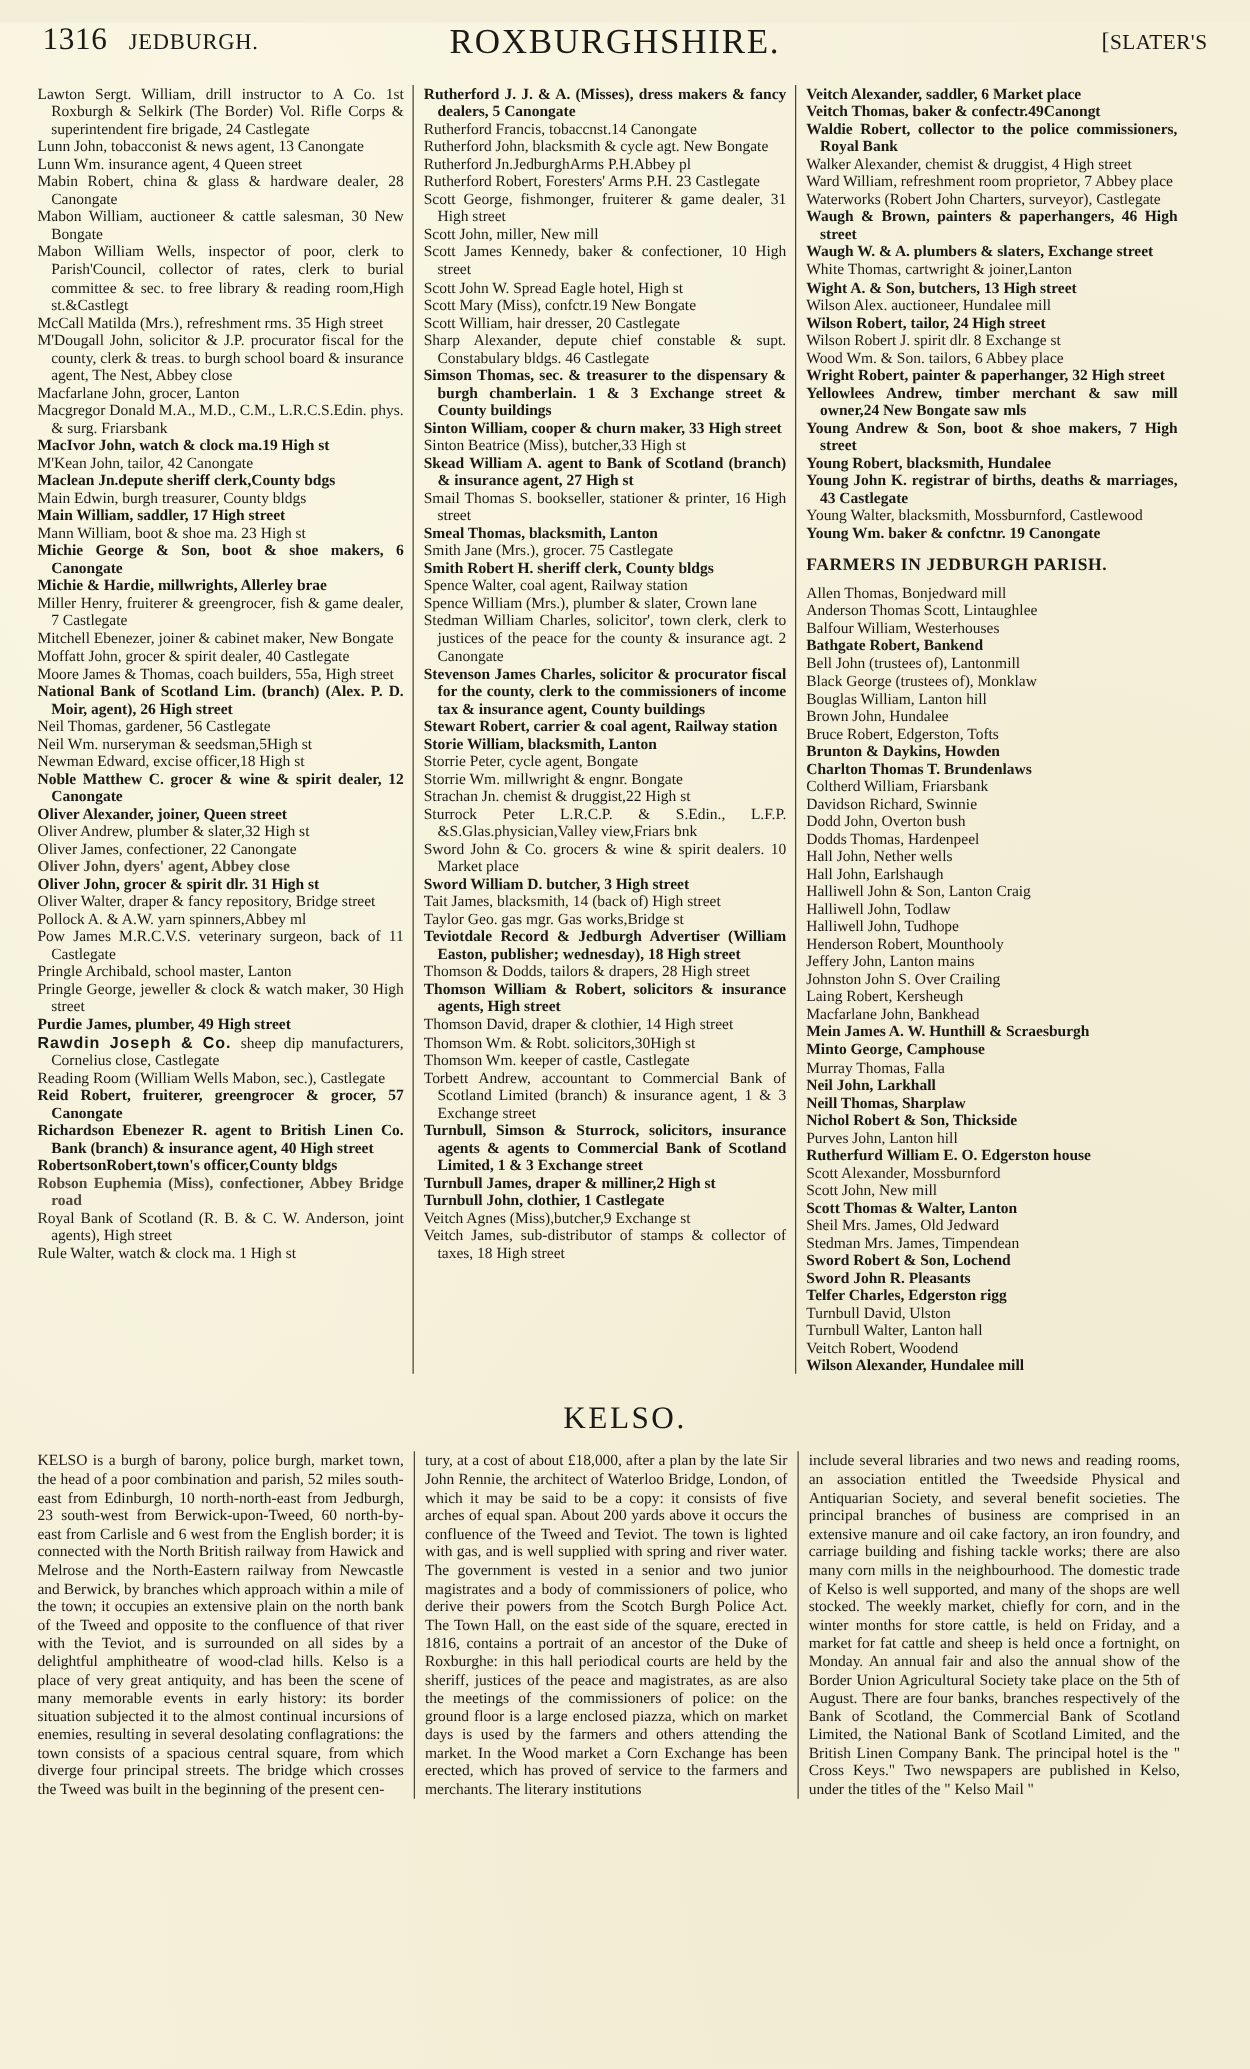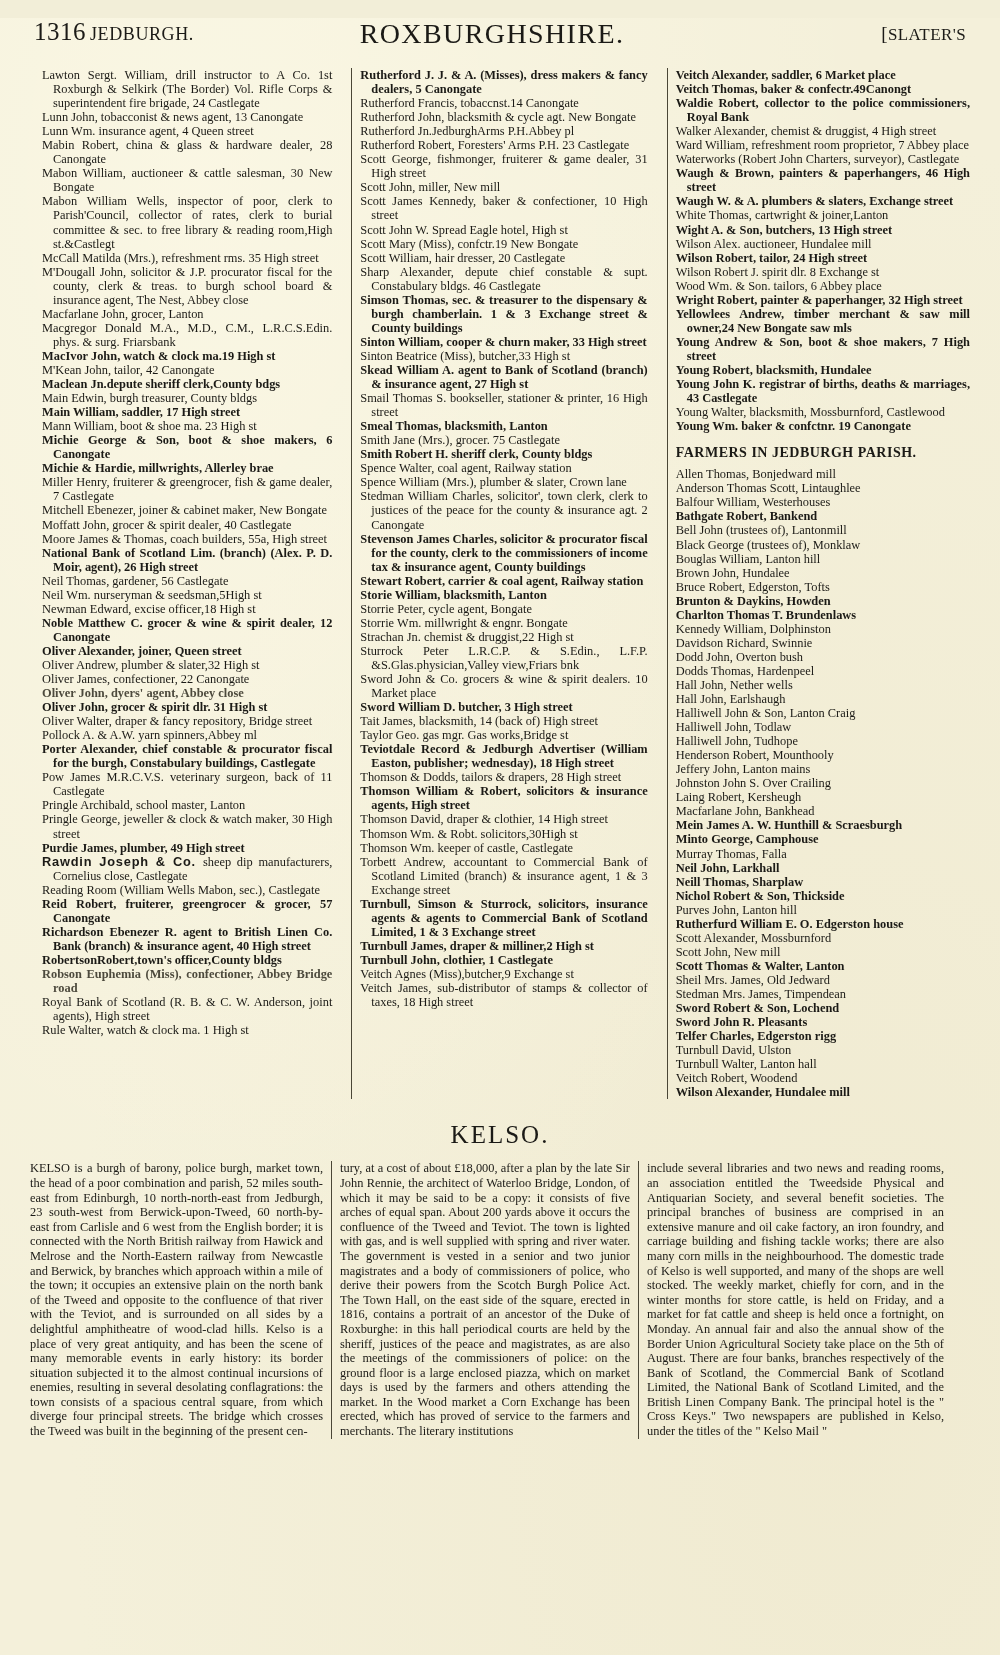--- a/index.html
+++ b/index.html
@@ -30,21 +30,21 @@
   .running-head {
     position: relative;
     height: 44px;
     margin: 18px 34px 0 34px;
     display: flex;
     align-items: baseline;
   }
   .rh-left {
     display: flex;
     align-items: baseline;
-    gap: 4px;
+    gap: 17px;
     flex: 0 0 auto;
   }
   .folio {
     font-size: 25px;
     letter-spacing: 0.5px;
   }
   .rh-place {
     font-size: 18px;
     font-variant: small-caps;
     text-transform: uppercase;
@@ -74,21 +74,20 @@
     display: flex;
     margin: 6px 30px 0 30px;
     align-items: stretch;
   }
   .col {
     font-size: 12.4px;
     line-height: 14.05px;
     text-align: justify;
     text-justify: inter-word;
     hyphens: manual;
-    margin-left: 12px;
   }
   .col-1 { width: 293px; padding-right: 7px; }
   .col-2 { width: 290px; padding-left: 8px; padding-right: 7px; border-left: 1px solid #4a4636; }
   .col-3 { width: 297px; padding-left: 8px; border-left: 1px solid #4a4636; }
 
   .entry {
     margin: 0;
     padding: 0 0 0 11px;
     text-indent: -11px;
   }
@@ -178,21 +177,20 @@
         <p class="entry">Neil Wm. nurseryman &amp; seedsman,5High st</p>
         <p class="entry">Newman Edward, excise officer,18 High st</p>
         <p class="entry b">Noble Matthew C. grocer &amp; wine &amp; spirit dealer, 12 Canongate</p>
         <p class="entry b">Oliver Alexander, joiner, Queen street</p>
         <p class="entry">Oliver Andrew, plumber &amp; slater,32 High st</p>
         <p class="entry">Oliver James, confectioner, 22 Canongate</p>
         <p class="entry faint">Oliver John, dyers' agent, Abbey close</p>
         <p class="entry b">Oliver John, grocer &amp; spirit dlr. 31 High st</p>
         <p class="entry">Oliver Walter, draper &amp; fancy repository, Bridge street</p>
         <p class="entry">Pollock A. &amp; A.W. yarn spinners,Abbey ml</p>
-        <p class="entry b">Porter Alexander, chief constable &amp; procurator fiscal for the burgh, Constabulary buildings, Castlegate</p>
         <p class="entry">Pow James M.R.C.V.S. veterinary surgeon, back of 11 Castlegate</p>
         <p class="entry">Pringle Archibald, school master, Lanton</p>
         <p class="entry">Pringle George, jeweller &amp; clock &amp; watch maker, 30 High street</p>
         <p class="entry b">Purdie James, plumber, 49 High street</p>
         <p class="entry"><span class="disp">Rawdin Joseph &amp; Co. </span>sheep dip manufacturers, Cornelius close, Castlegate</p>
         <p class="entry">Reading Room (William Wells Mabon, sec.), Castlegate</p>
         <p class="entry b">Reid Robert, fruiterer, greengrocer &amp; grocer, 57 Canongate</p>
         <p class="entry b">Richardson Ebenezer R. agent to British Linen Co. Bank (branch) &amp; insurance agent, 40 High street</p>
         <p class="entry b">RobertsonRobert,town's officer,County bldgs</p>
         <p class="entry faint">Robson Euphemia (Miss), confectioner, Abbey Bridge road</p>
@@ -277,21 +275,21 @@
           <p class="entry">Anderson Thomas Scott, Lintaughlee</p>
           <p class="entry">Balfour William, Westerhouses</p>
           <p class="entry b">Bathgate Robert, Bankend</p>
           <p class="entry">Bell John (trustees of), Lantonmill</p>
           <p class="entry">Black George (trustees of), Monklaw</p>
           <p class="entry">Bouglas William, Lanton hill</p>
           <p class="entry">Brown John, Hundalee</p>
           <p class="entry">Bruce Robert, Edgerston, Tofts</p>
           <p class="entry b">Brunton &amp; Daykins, Howden</p>
           <p class="entry b">Charlton Thomas T. Brundenlaws</p>
-          <p class="entry">Kennedy William, Dolphinston</p>
+          <p class="entry">Coltherd William, Friarsbank</p>
           <p class="entry">Davidson Richard, Swinnie</p>
           <p class="entry">Dodd John, Overton bush</p>
           <p class="entry">Dodds Thomas, Hardenpeel</p>
           <p class="entry">Hall John, Nether wells</p>
           <p class="entry">Hall John, Earlshaugh</p>
           <p class="entry">Halliwell John &amp; Son, Lanton Craig</p>
           <p class="entry">Halliwell John, Todlaw</p>
           <p class="entry">Halliwell John, Tudhope</p>
           <p class="entry">Henderson Robert, Mounthooly</p>
           <p class="entry">Jeffery John, Lanton mains</p>

